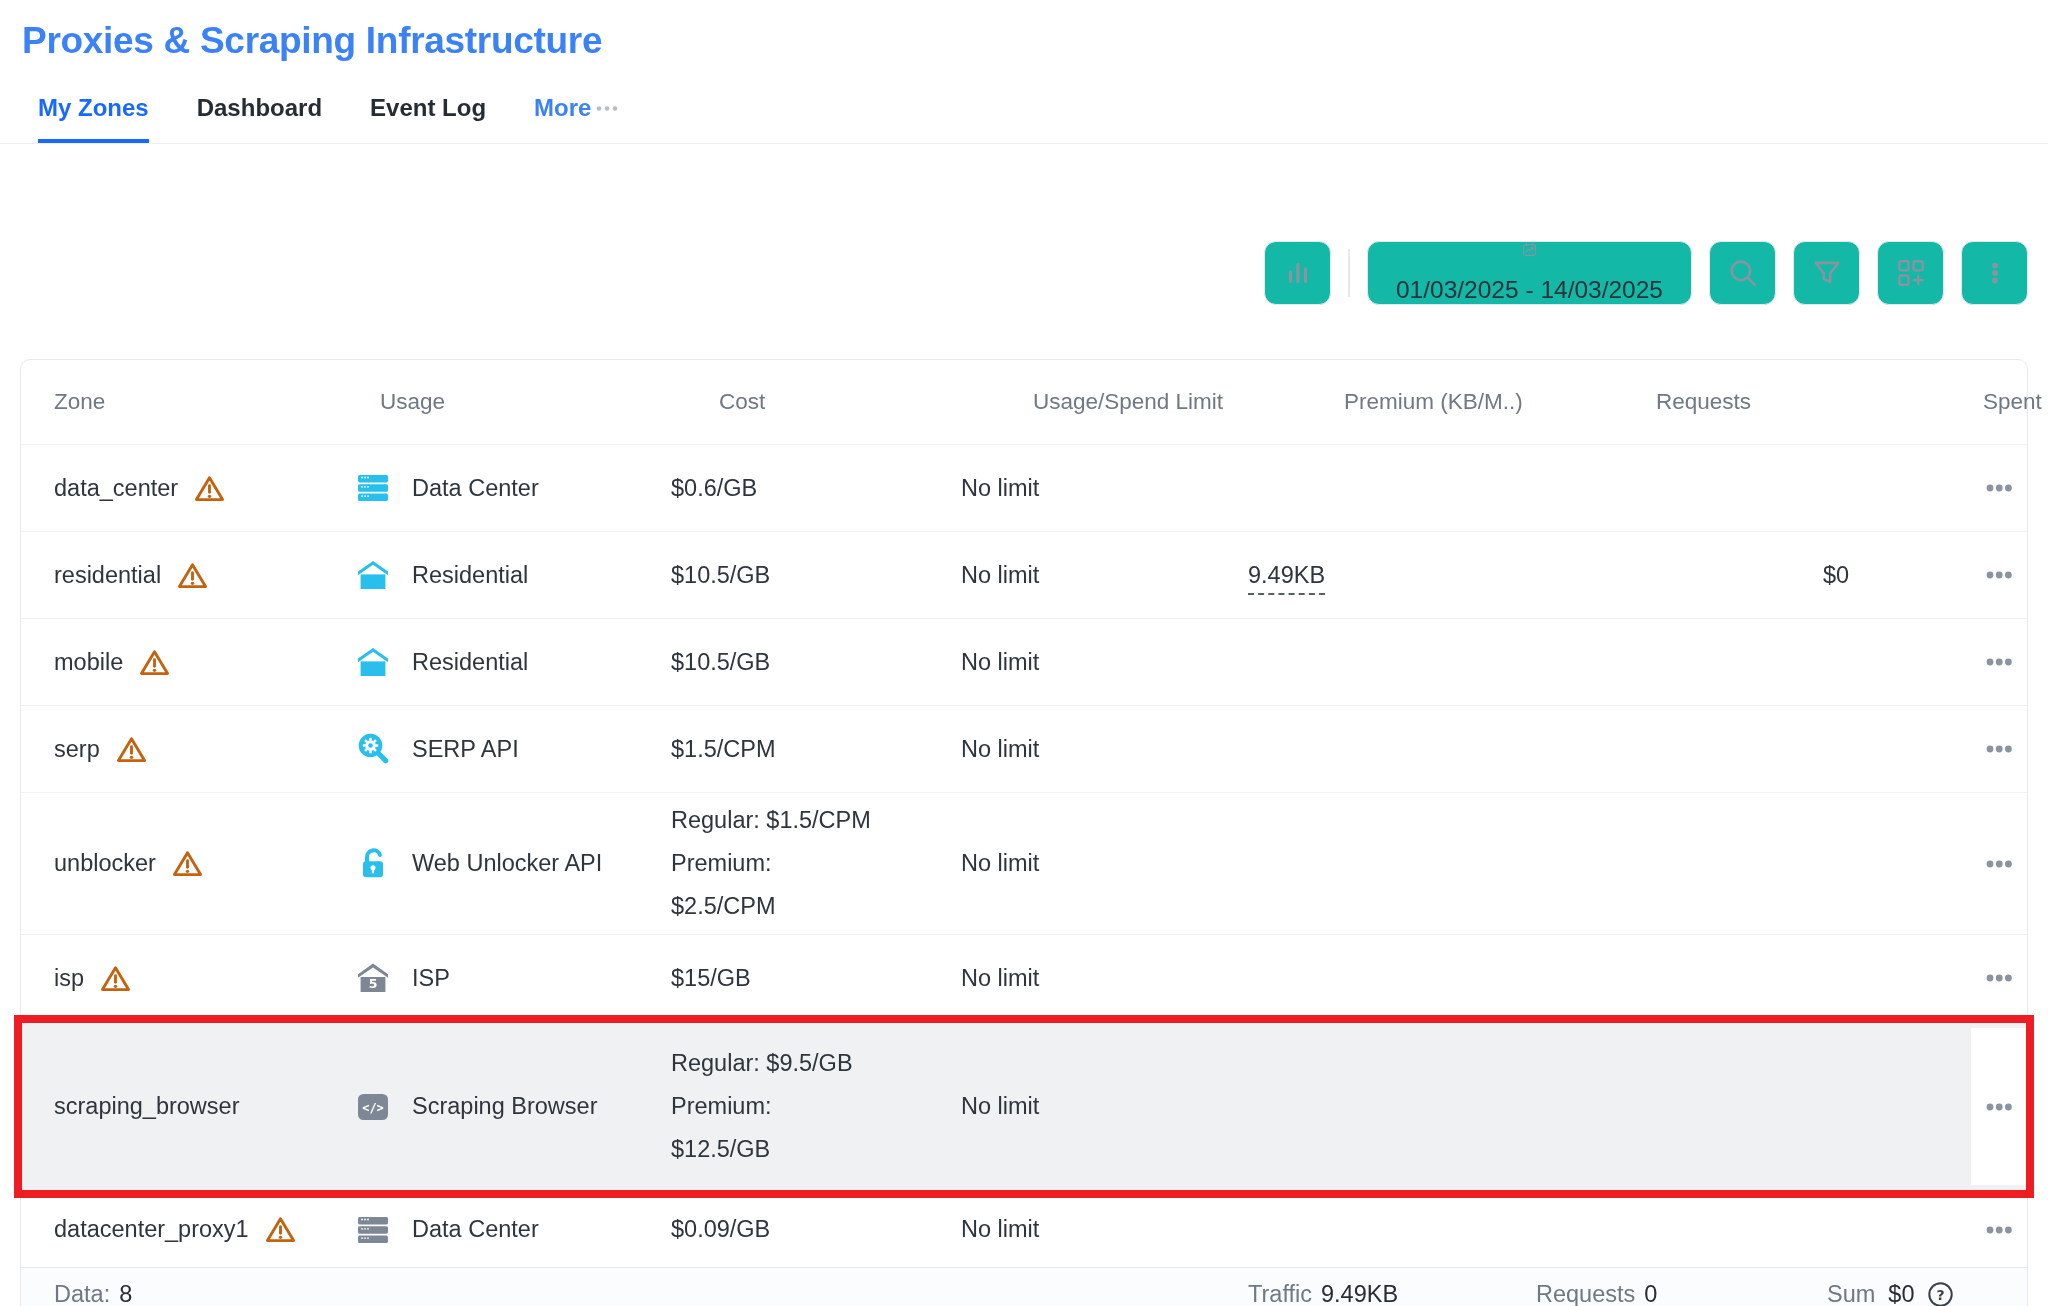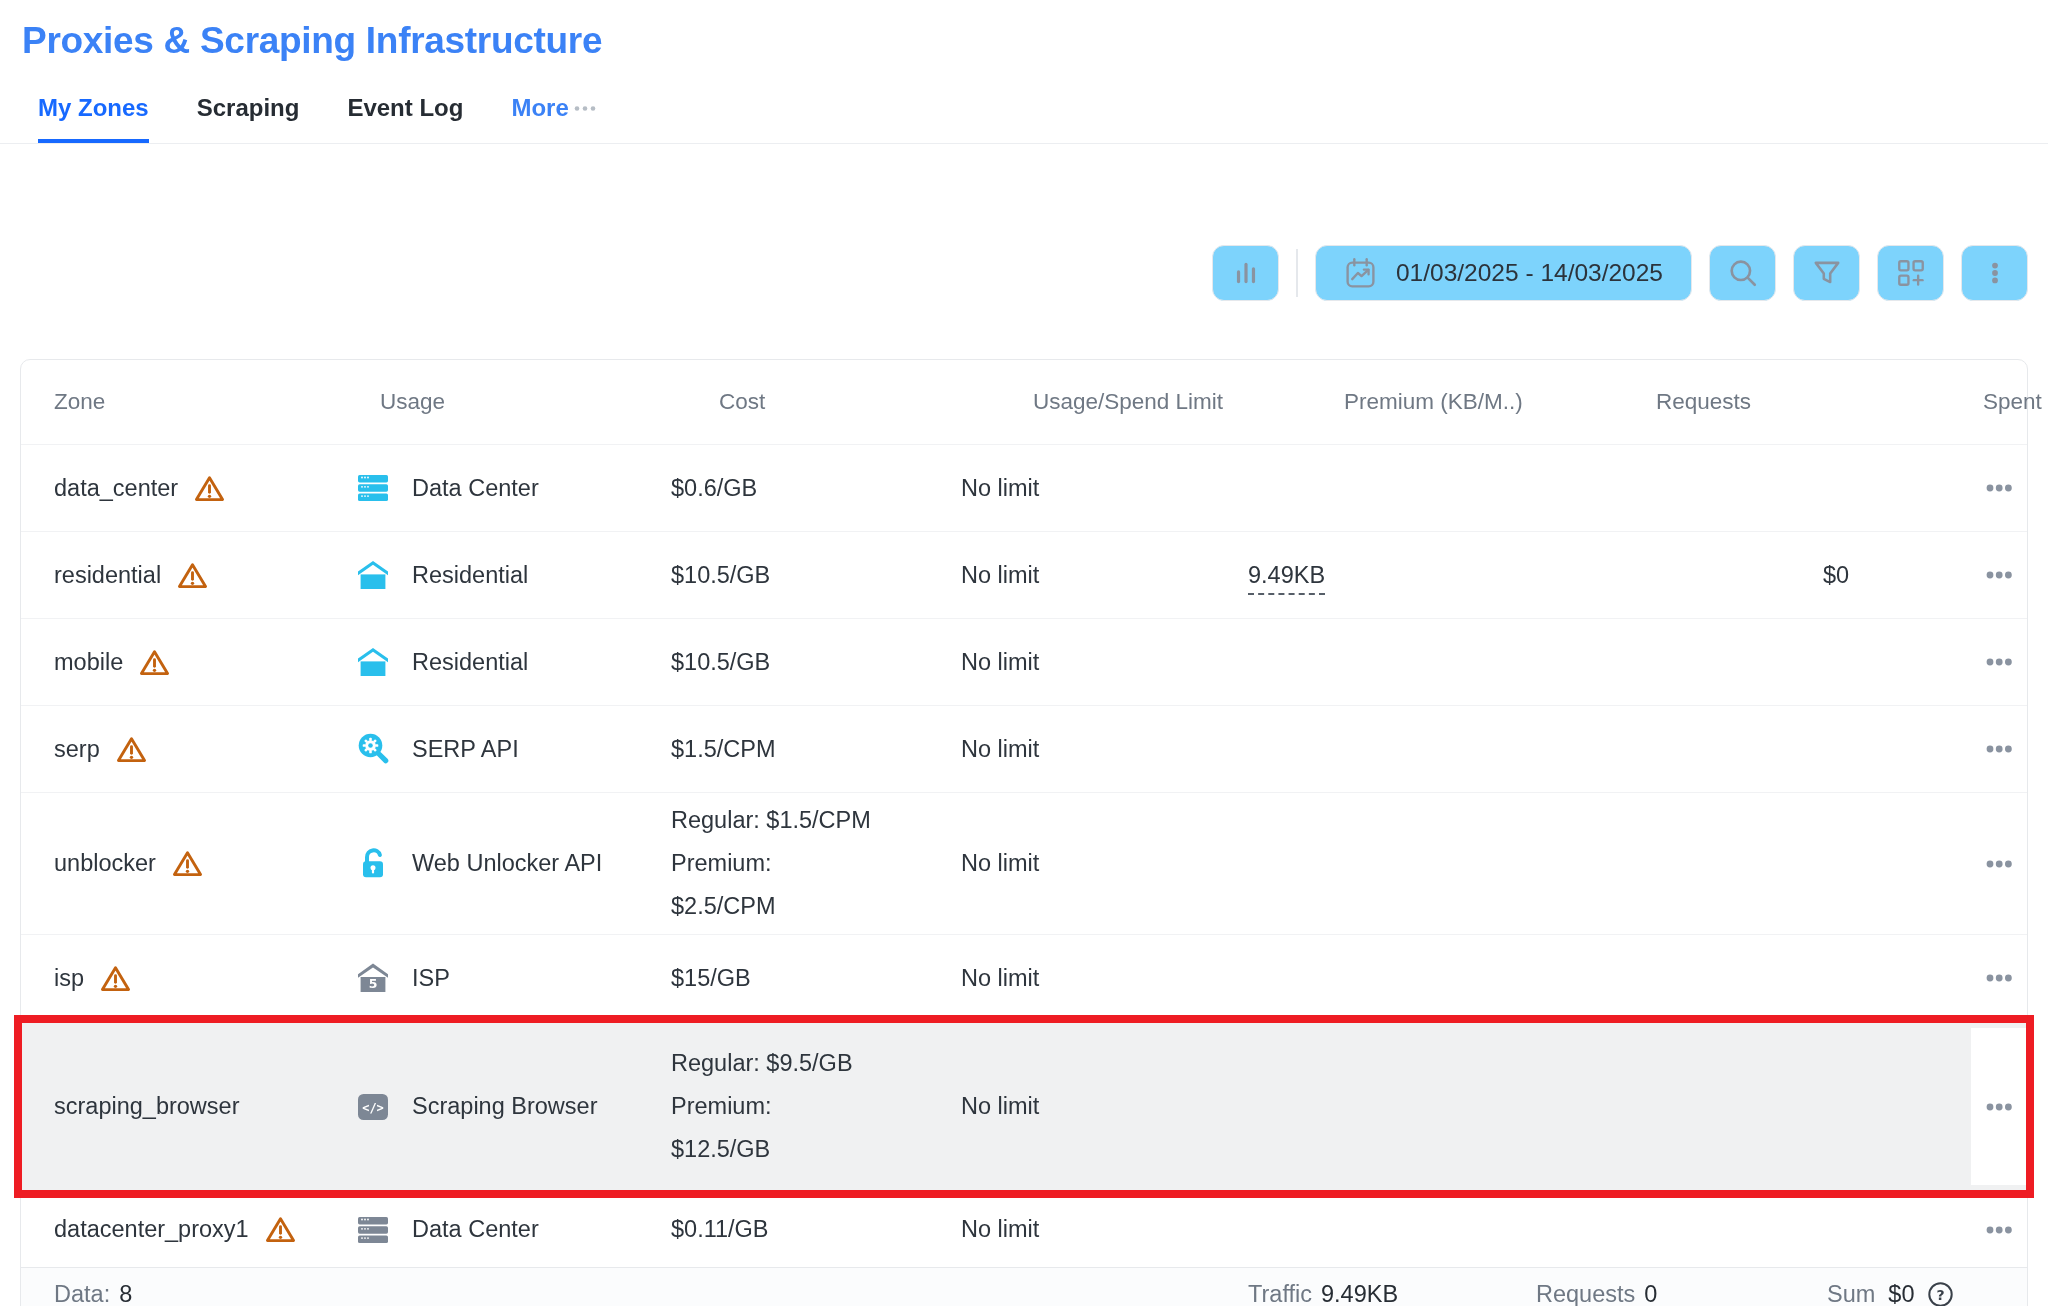--- a/index.html
+++ b/index.html
@@ -9,22 +9,22 @@
   .page-title { font-size:37px; font-weight:700; color:#3b82f6; margin:20px 0 0 22px; letter-spacing:-0.3px; }
 
   
   .tabs { display:flex; align-items:flex-end; gap:48px; margin-top:32px; padding:0 38px; border-bottom:1px solid #eceef1; }
   .tab { font-size:24px; font-weight:700; color:#262c33; padding-bottom:21px; cursor:pointer; white-space:nowrap; }
   .tab.active { color:#1769ff; padding-bottom:17px; border-bottom:4px solid #1769ff; }
   .tab.more { color:#3b82f6; display:flex; align-items:center; gap:4px; padding-bottom:21px; }
 
   
   .toolbar { display:flex; justify-content:flex-end; align-items:center; gap:17px; margin:97px 20px 0; height:64px; }
-  .tbtn { height:56px; width:67px; border:1.5px solid #e5e8ec; border-radius:12px; background:#7dd3fc;
-    display:flex; align-items:center; justify-content:center; cursor:pointer; color:#8a93a0; }
+  .tbtn { height:64px; width:67px; border:1.5px solid #e5e8ec; border-radius:12px; background:#14b8a6;
+    display:flex; align-items:center; justify-content:center; cursor:pointer; color:#8a93a0;flex-direction:column; }
   .tbtn.date { width:auto; padding:0 28px; gap:19px; font-size:24.5px; color:#2c333b; }
   .tdivider { width:1.5px; height:48px; background:#e5e8ec; }
 
   
   .ztable { margin:54px 20px 0; border:1.5px solid #e7e9ec; border-radius:10px; position:relative; }
   .thead, .trow, .tfoot { display:grid; grid-template-columns:335px 315px 290px 287px 288px 285px 150px 1fr; align-items:center; }
   .thead { height:84px; color:#6f7884; font-size:22.5px;gap:24px; }
   .trow  { min-height:87px; border-top:1.5px solid #f1f2f4; font-size:23.5px; color:#2e353d; padding:6px 0; cursor:pointer; }
   .trow.row-short { min-height:76px; }
   .trow.selected { min-height:170px; background:#f0f1f2; position:relative; }
@@ -117,21 +117,21 @@
         <circle cx="15.2" cy="8" r="3.4" fill="#8a93a0"></circle>
         <circle cx="24.4" cy="8" r="3.4" fill="#8a93a0"></circle>
     </symbol>
   </defs>
 </svg>
 
 <h1 class="page-title">Proxies &amp; Scraping Infrastructure</h1>
 
 <nav class="tabs">
   <div class="tab active">My Zones</div>
-  <div class="tab">Scraping</div>
+  <div class="tab">Dashboard</div>
   <div class="tab">Event Log</div>
   <div class="tab more">
     <span>More</span>
     <svg width="24" height="9" viewBox="0 0 24 9">
       <circle cx="4" cy="4.5" r="2.3" fill="#b6bdc5"></circle>
         <circle cx="12" cy="4.5" r="2.3" fill="#b6bdc5"></circle>
         <circle cx="20" cy="4.5" r="2.3" fill="#b6bdc5"></circle>
     </svg>
   </div>
 </nav>
@@ -409,21 +409,21 @@
           <use href="#i-warn"></use>
         </svg>
     </div>
     <div class="c-type">
       <svg class="ticon graysq" width="34" height="34">
           <use href="#i-server"></use>
         </svg>
       <span>Data Center</span>
     </div>
     <div class="c-cost">
-        <div>$0.11/GB</div>
+        <div>$0.09/GB</div>
       </div>
     <div>No limit</div>
     <div></div>
     <div></div>
     <div class="c-spent"></div>
     <div class="c-actions">
         <button class="kebab-btn">
           <svg width="30" height="16">
             <use href="#i-dots-h"></use>
           </svg>

